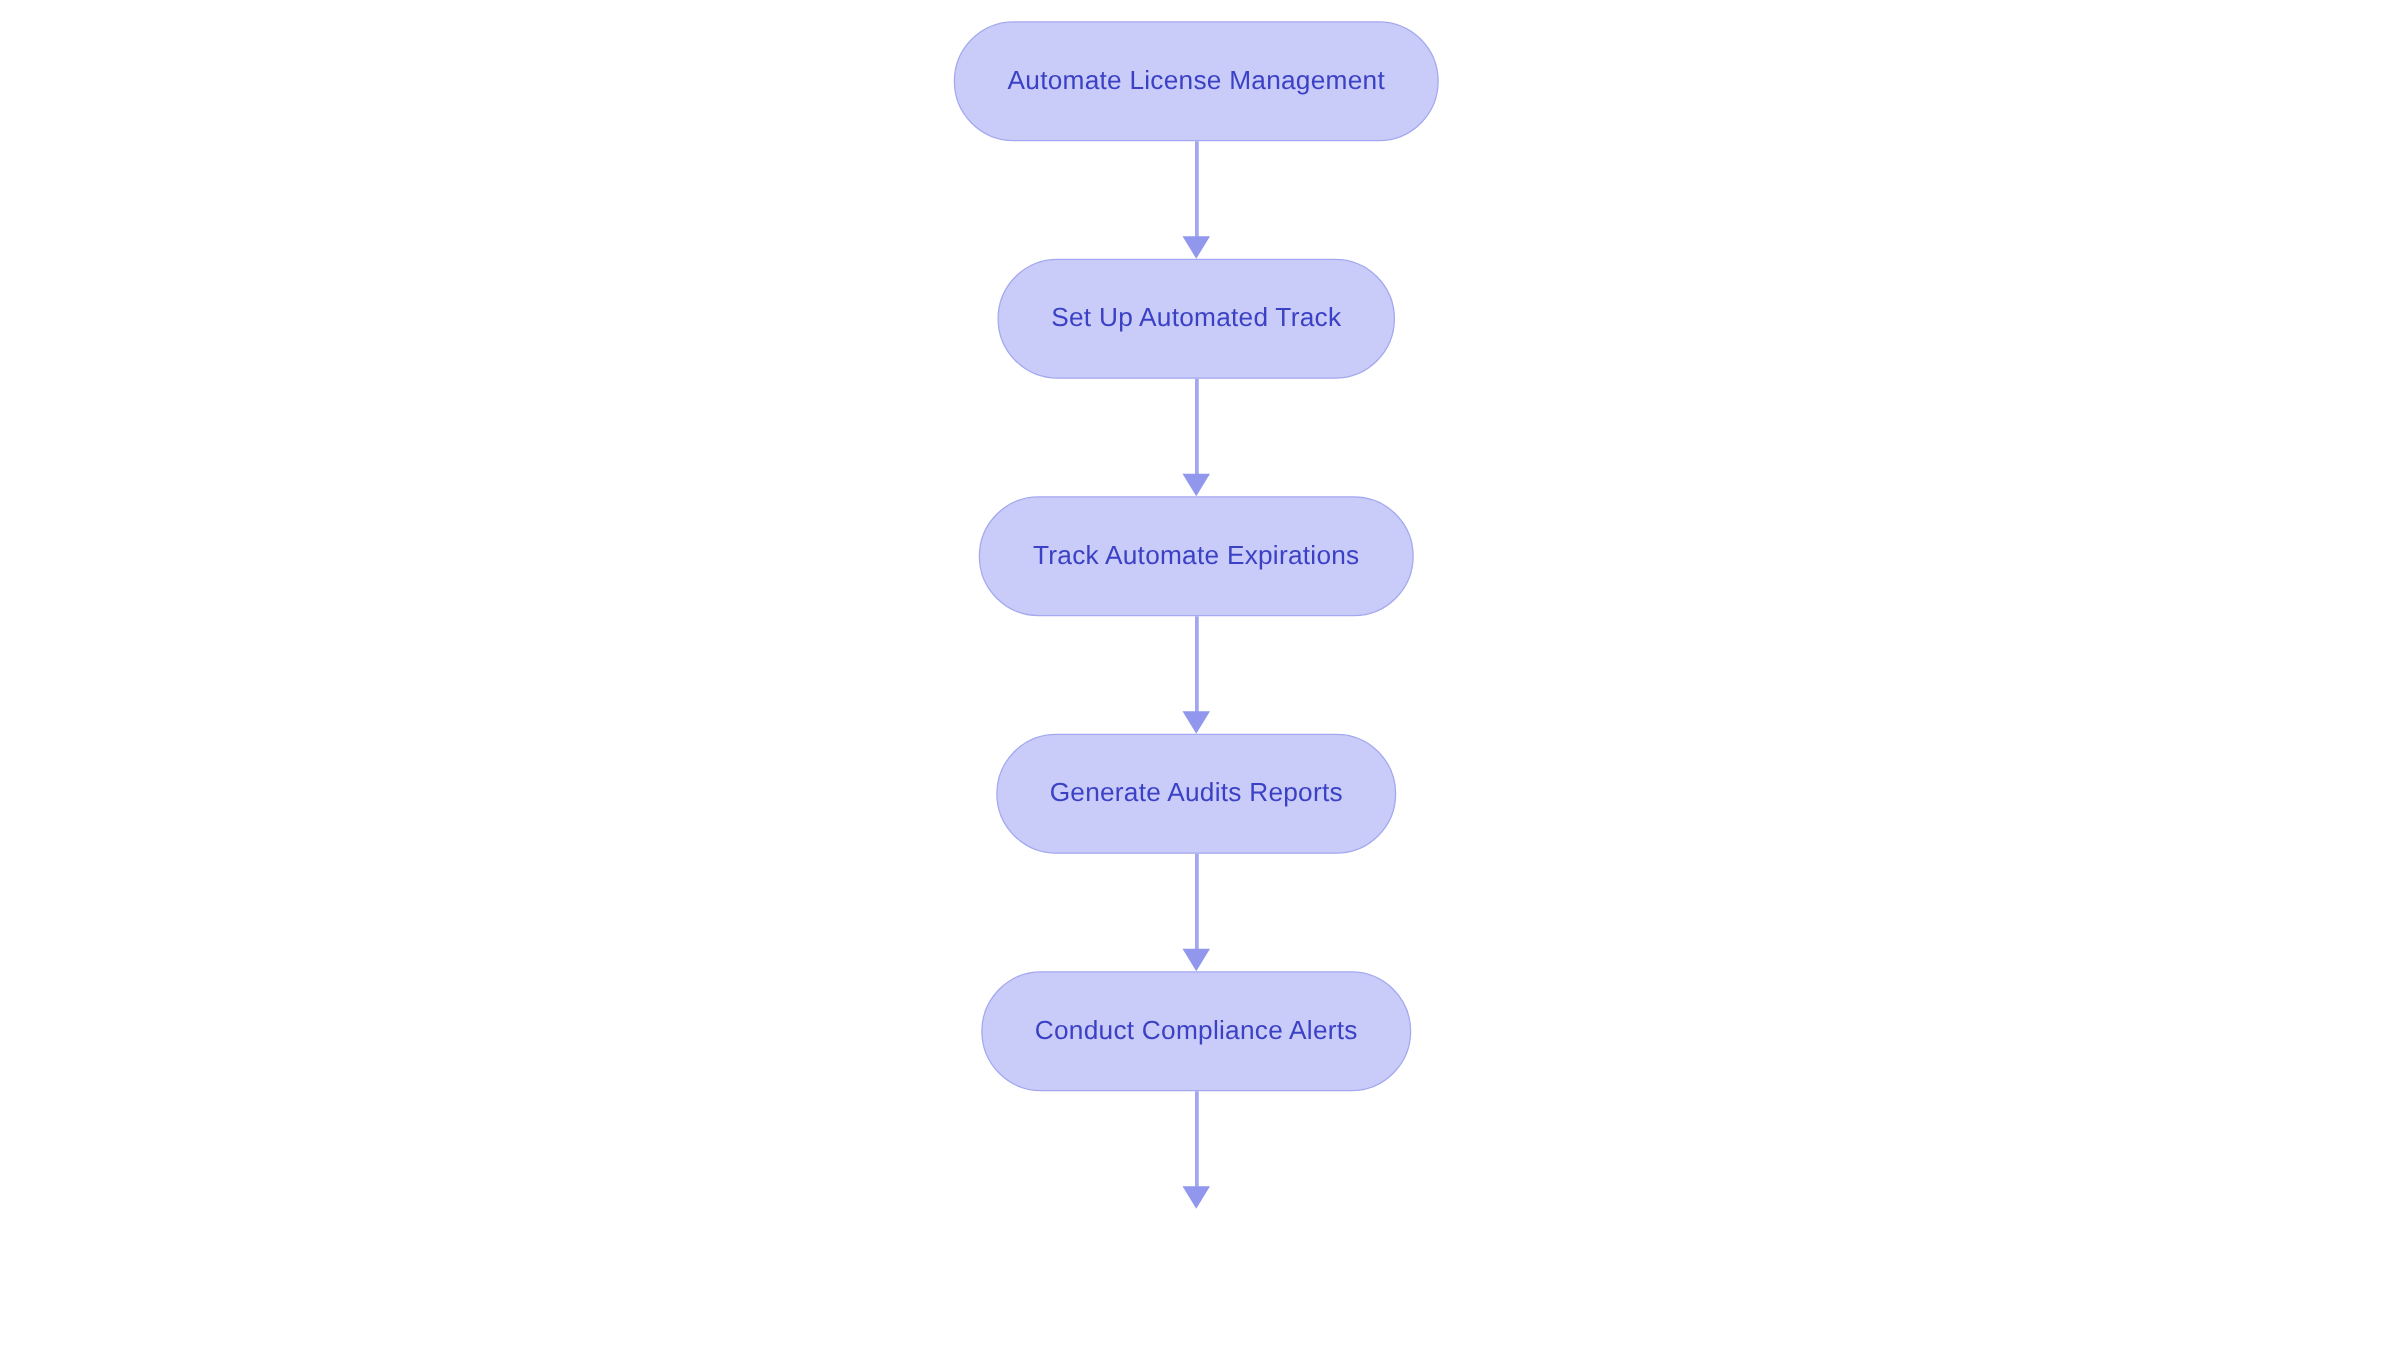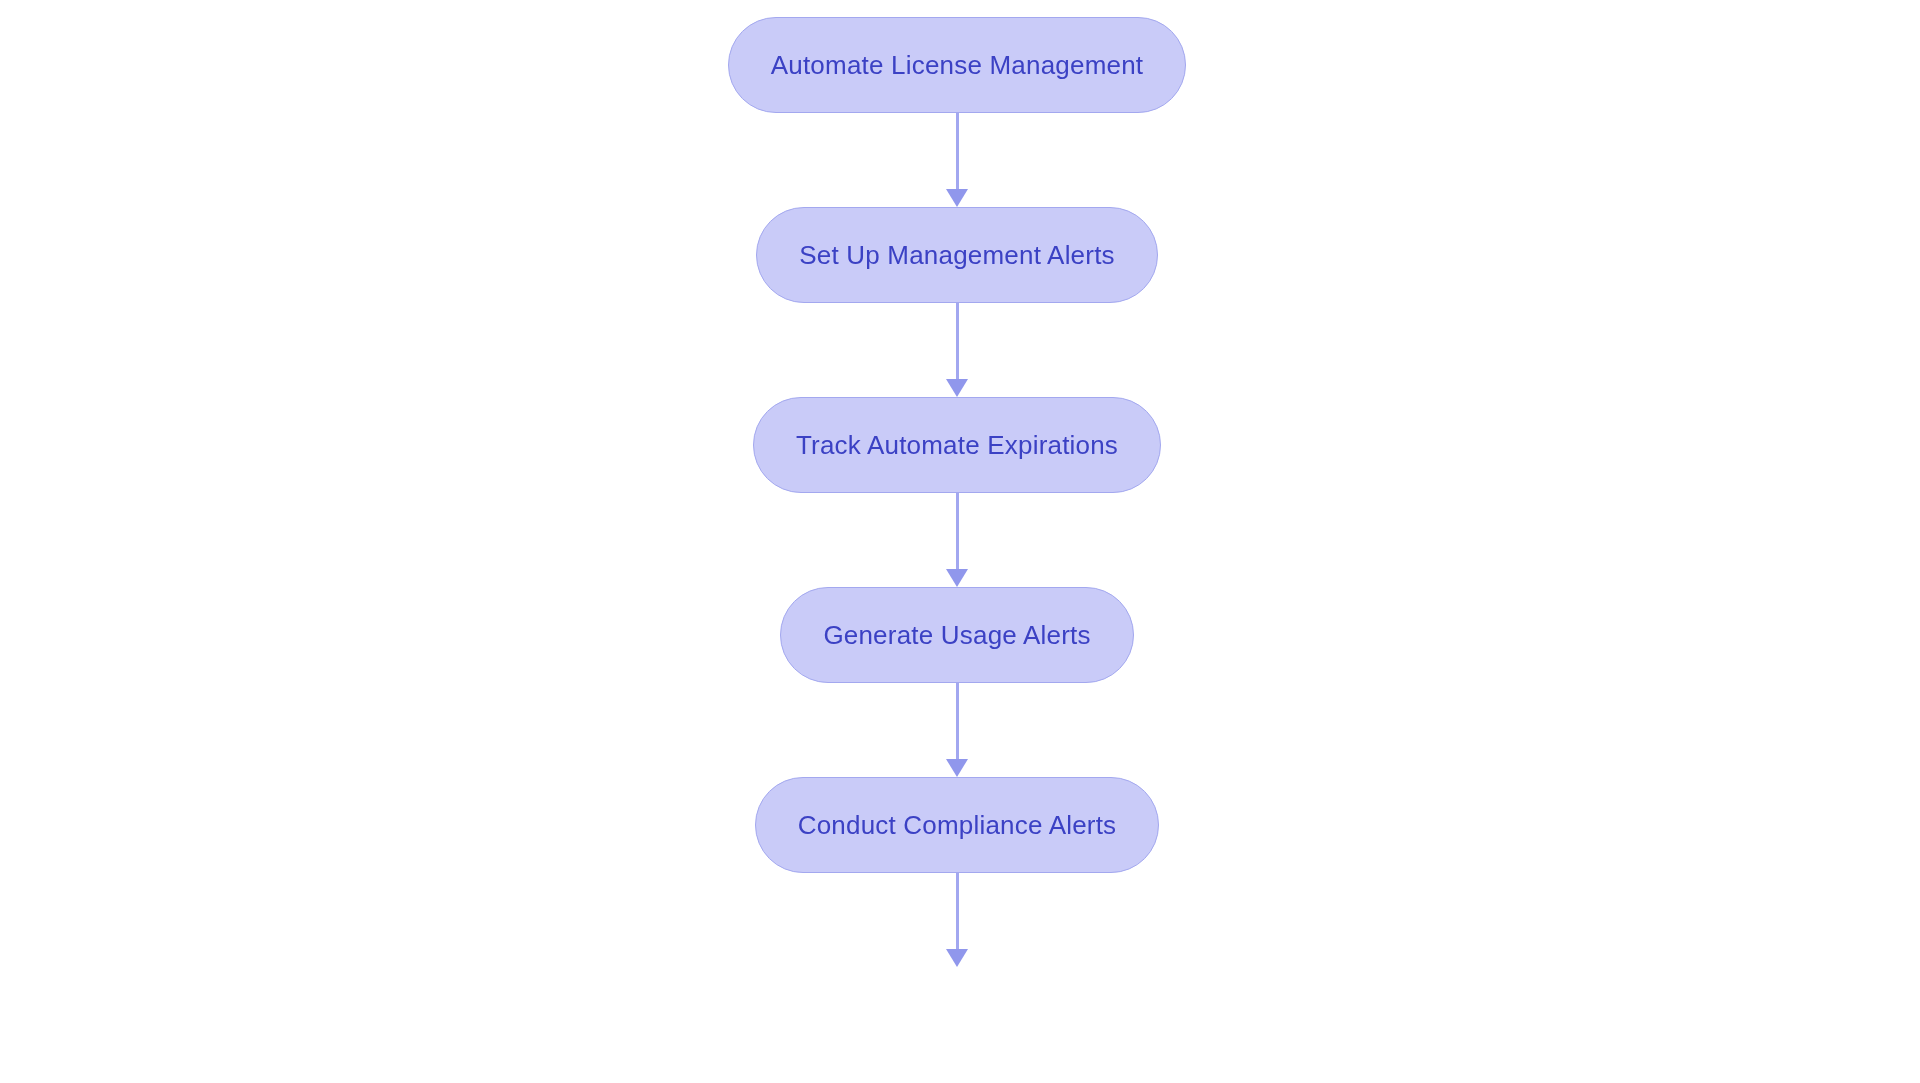--- a/index.html
+++ b/index.html
@@ -30,21 +30,21 @@
     height: 96px;
     border-radius: 48px;
     background: var(--node-fill, #c9cbf8);
     border: 1.5px solid var(--node-border, #a3a8ef);
     color: var(--node-text, #3b41c4);
     display: flex;
     align-items: center;
     justify-content: center;
     padding: 0 42px;
     box-sizing: border-box;
-    font-size: 26px;
+    font-size: 21px;
     letter-spacing: 0.2px;
     white-space: nowrap;
   }
   .arrow {
     flex: 0 0 auto;
     height: 94px;
     display: flex;
     flex-direction: column;
     align-items: center;
   }
@@ -70,39 +70,39 @@
   <div class="node">
     <span class="node-label">Automate License Management</span>
   </div>
 
   <div class="arrow">
     <div class="arrow-line"></div>
     <div class="arrow-head"></div>
   </div>
 
   <div class="node">
-    <span class="node-label">Set Up Management Alerts</span>
+    <span class="node-label">Set Up Automated Track</span>
   </div>
 
   <div class="arrow">
     <div class="arrow-line"></div>
     <div class="arrow-head"></div>
   </div>
 
   <div class="node">
     <span class="node-label">Track Automate Expirations</span>
   </div>
 
   <div class="arrow">
     <div class="arrow-line"></div>
     <div class="arrow-head"></div>
   </div>
 
   <div class="node">
-    <span class="node-label">Generate Usage Alerts</span>
+    <span class="node-label">Generate Audits Reports</span>
   </div>
 
   <div class="arrow">
     <div class="arrow-line"></div>
     <div class="arrow-head"></div>
   </div>
 
   <div class="node">
     <span class="node-label">Conduct Compliance Alerts</span>
   </div>

